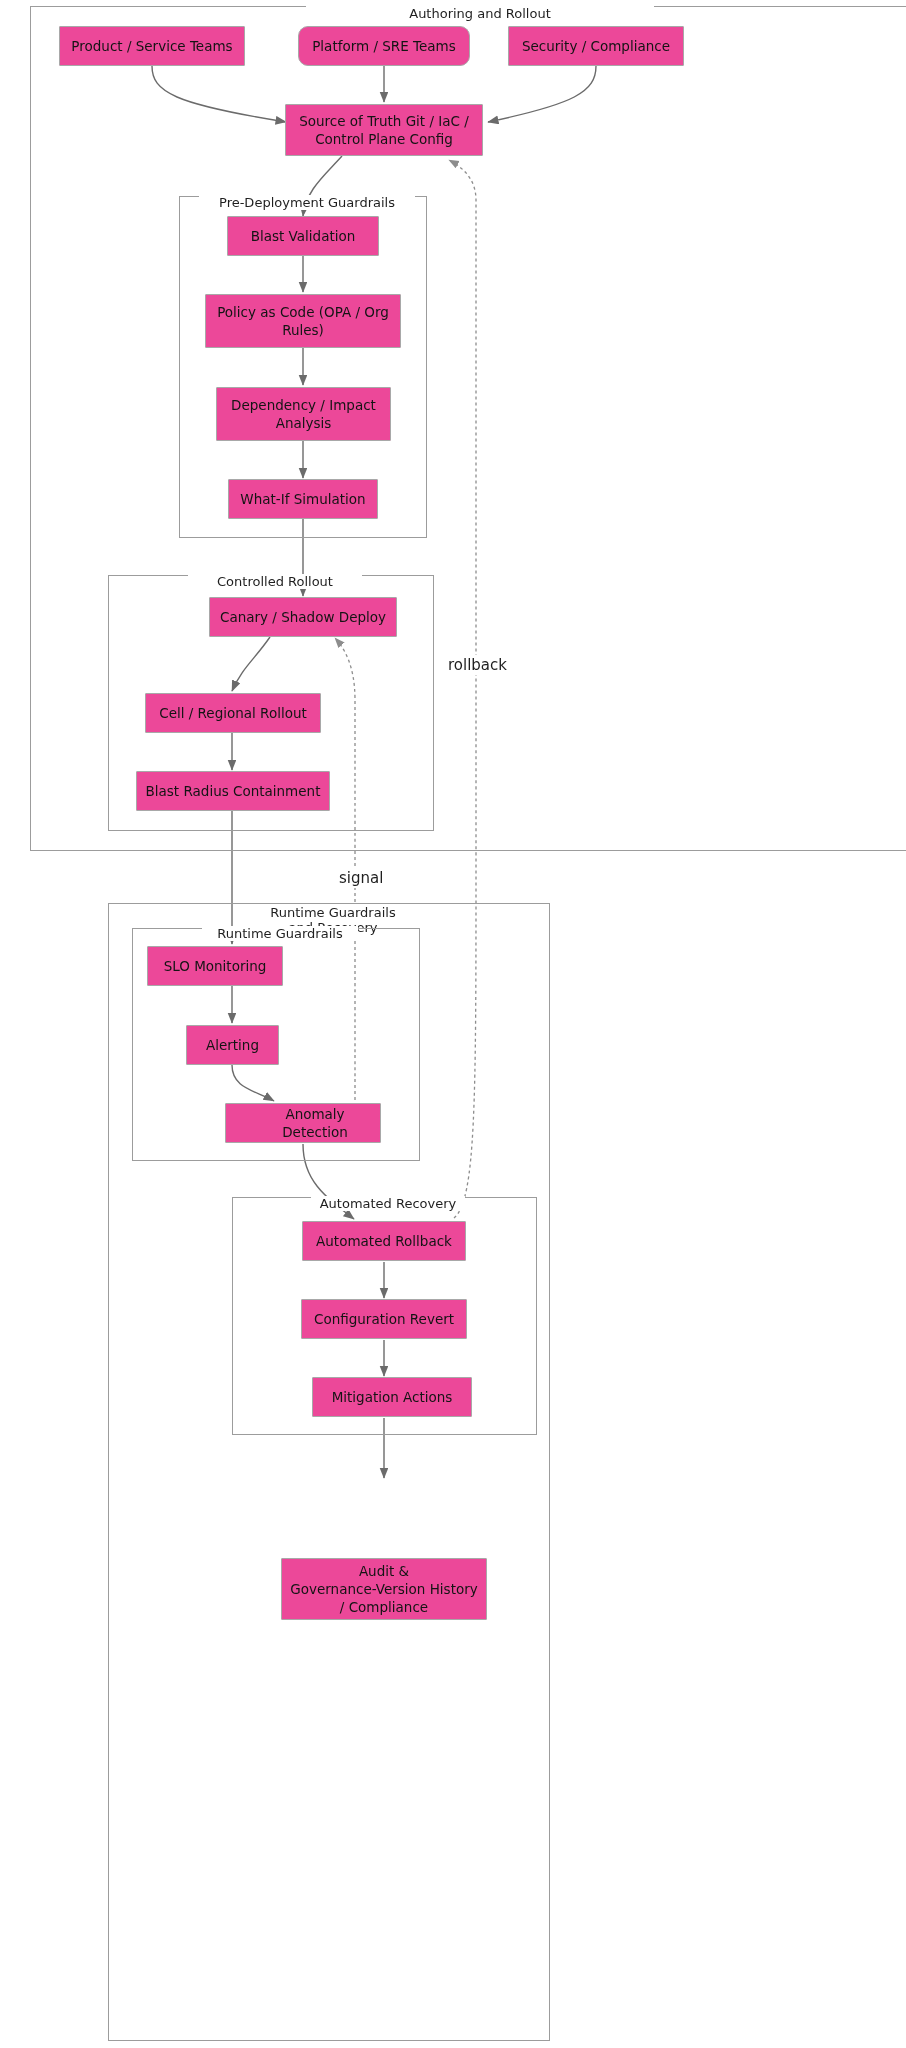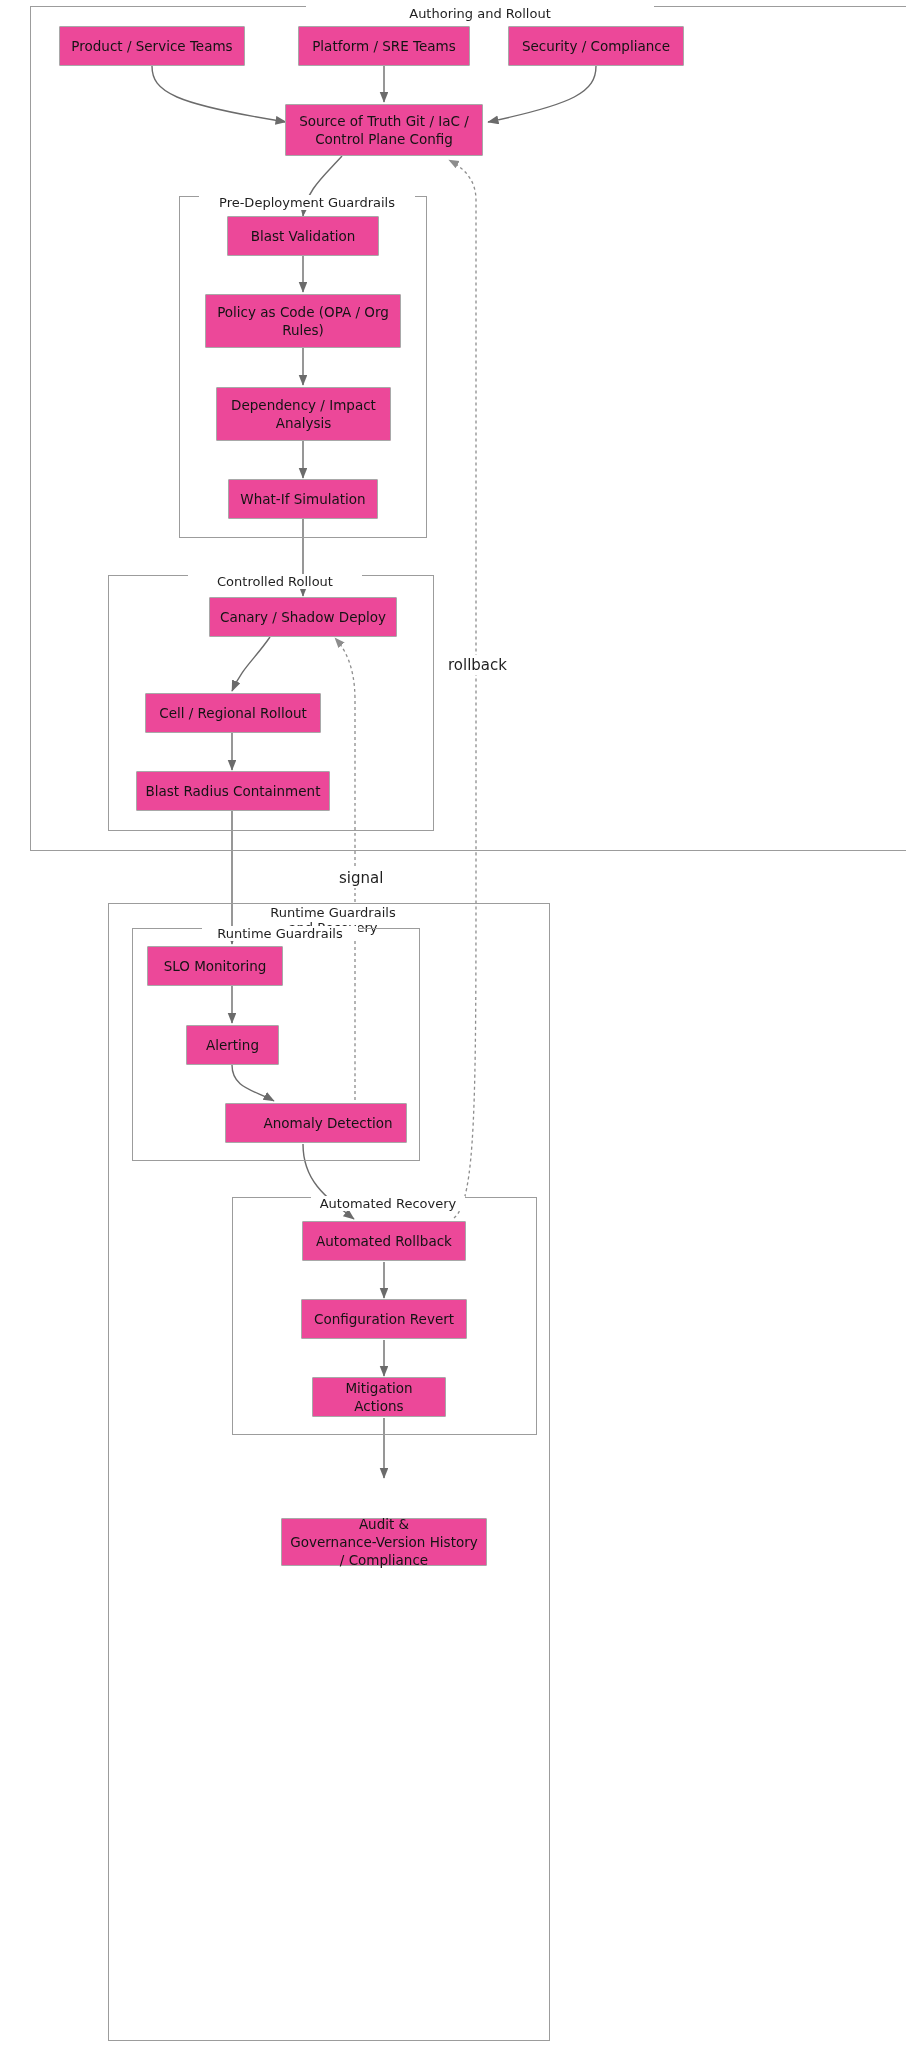--- a/index.html
+++ b/index.html
@@ -140,21 +140,21 @@
 Recovery</div>
 
   <div class="cluster" style="left:108px; top:928px; width:288px; height:233px;"></div>
   <div class="cluster-label" style="left:178px; top:926px; width:148px;">Runtime Guardrails</div>
 
   <div class="cluster" style="left:208px; top:1197px; width:305px; height:238px;"></div>
   <div class="cluster-label" style="left:287px; top:1196px; width:146px;">Automated Recovery</div>
 
   <div class="node" style="left:35px; top:26px; width:186px; height:40px;">Product / Service Teams</div>
 
-  <div class="node" style="left:274px; top:26px; width:172px; height:40px;">Platform / SRE Teams</div>
+  <div class="node" style="left:274px; top:26px; width:172px; height:40px;border-radius:10px;">Platform / SRE Teams</div>
 
   <div class="node" style="left:484px; top:26px; width:176px; height:40px;">Security / Compliance</div>
 
   <div class="node" style="left:261px; top:104px; width:198px; height:52px;">
     <span style="white-space:pre-line;">Source of Truth Git / IaC /
 Control Plane Config</span>
   </div>
 
   <div class="node" style="left:203px; top:216px; width:152px; height:40px;">Blast Validation</div>
 
@@ -173,29 +173,29 @@
   <div class="node" style="left:185px; top:597px; width:188px; height:40px;">Canary / Shadow Deploy</div>
 
   <div class="node" style="left:121px; top:693px; width:176px; height:40px;">Cell / Regional Rollout</div>
 
   <div class="node" style="left:112px; top:771px; width:194px; height:40px;">Blast Radius Containment</div>
 
   <div class="node" style="left:123px; top:946px; width:136px; height:40px;">SLO Monitoring</div>
 
   <div class="node" style="left:162px; top:1025px; width:93px; height:40px;">Alerting</div>
 
-  <div class="node" style="left:201px; top:1103px; width:182px; height:40px;padding-left:32px;">Anomaly Detection</div>
+  <div class="node" style="left:201px; top:1103px; width:156px; height:40px;padding-left:32px;">Anomaly Detection</div>
 
   <div class="node" style="left:278px; top:1221px; width:164px; height:40px;">Automated Rollback</div>
 
   <div class="node" style="left:277px; top:1299px; width:166px; height:40px;">Configuration Revert</div>
 
-  <div class="node" style="left:288px; top:1377px; width:134px; height:40px;">Mitigation Actions</div>
-
-  <div class="node" style="left:257px; top:1518px; width:206px; height:48px;">
+  <div class="node" style="left:288px; top:1377px; width:160px; height:40px;">Mitigation Actions</div>
+
+  <div class="node" style="left:257px; top:1558px; width:206px; height:62px;">
     <span style="white-space:pre-line;">Audit &amp;
 Governance-Version History
 / Compliance</span>
   </div>
 
   <div class="edge-label" style="left:421px; top:655px;">rollback</div>
 
   <div class="edge-label" style="left:312px; top:868px;">signal</div>
 
 </div>

